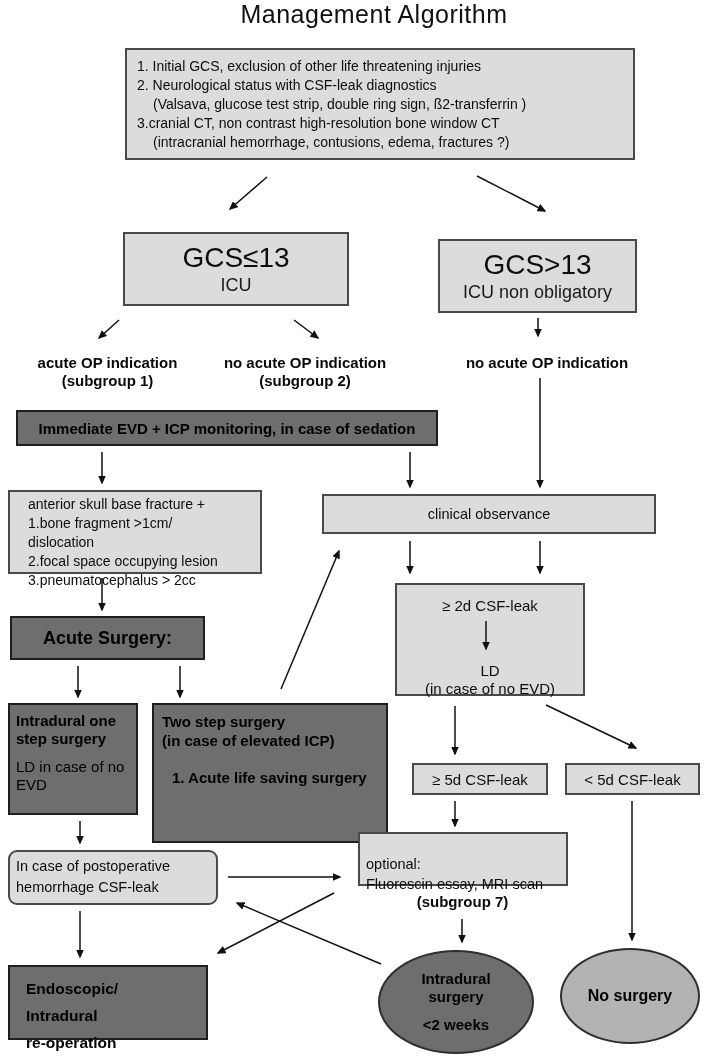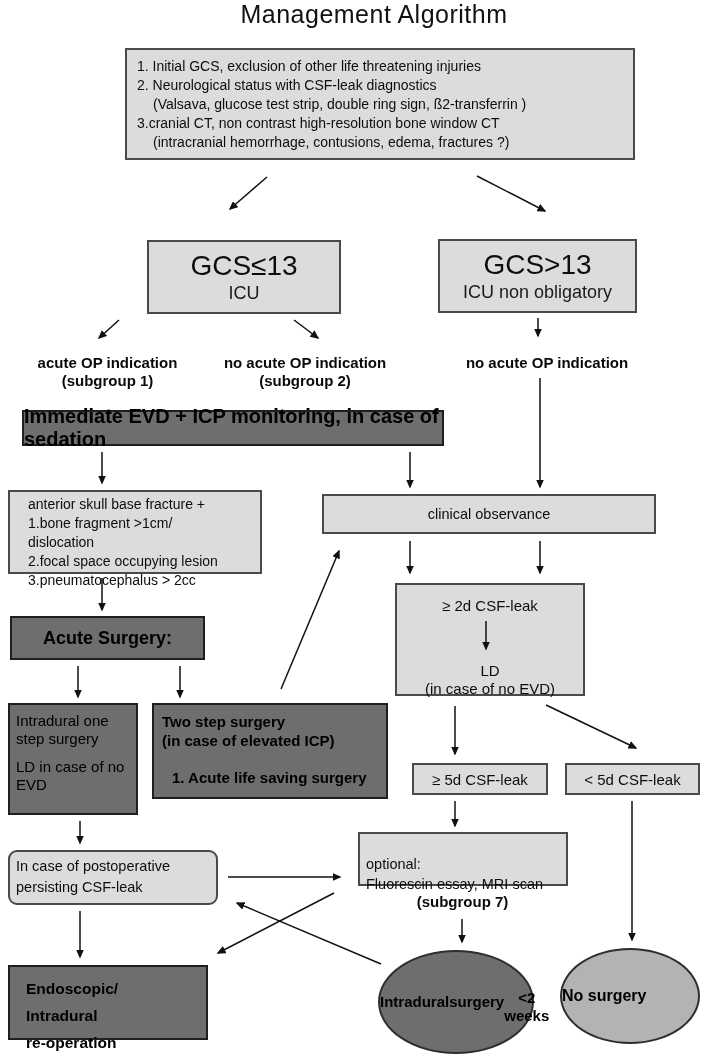--- a/index.html
+++ b/index.html
@@ -14,43 +14,43 @@
     top:0;left:374px;transform:translateX(-50%);
     font-size:25px;letter-spacing:0.5px;white-space:nowrap;color:#111;
   }
   .topbox{left:125px;top:48px;width:510px;height:112px;padding:7px 8px 0 10px;
     font-size:14px;line-height:19px;}
   .topbox .indent{padding-left:16px;}
   .gcs{display:flex;flex-direction:column;align-items:center;justify-content:center;}
   .gcs .big{font-size:28px;line-height:32px;}
   .gcs .sub{font-size:18px;line-height:22px;color:#1a1a1a;}
   .lbl{font-weight:bold;font-size:15px;line-height:18px;text-align:center;color:#0a0a0a;}
-  .evd{left:22px;top:410px;width:422px;height:36px;display:flex;align-items:center;justify-content:center;
-    font-weight:bold;font-size:20px;color:#000;}
+  .evd{left:16px;top:410px;width:422px;height:36px;display:flex;align-items:center;justify-content:center;
+    font-weight:bold;font-size:15px;color:#000;}
   .anterior{left:8px;top:490px;width:254px;height:84px;padding:3px 18px;font-size:14px;line-height:19px;}
   .acute{left:10px;top:616px;width:195px;height:44px;display:flex;align-items:center;justify-content:center;
     font-weight:bold;font-size:18px;color:#000;}
   .oneStep{left:8px;top:703px;width:130px;height:112px;padding:7px 6px;font-size:15px;line-height:18px;color:#000;}
-  .oneStep .t{font-weight:normal;}
+  .oneStep .t{font-weight:bold;}
   .oneStep .n{margin-top:10px;}
-  .twoStep{left:152px;top:703px;width:236px;height:96px;padding:7px 8px;font-size:15px;line-height:19px;
+  .twoStep{left:152px;top:703px;width:236px;height:140px;padding:7px 8px;font-size:15px;line-height:19px;
     font-weight:bold;color:#000;}
   .twoStep .item{margin-top:18px;padding-left:10px;}
   .clinical{left:322px;top:494px;width:334px;height:40px;display:flex;align-items:center;justify-content:center;
     font-size:14.5px;}
   .csf2d{left:395px;top:583px;width:190px;height:113px;text-align:center;font-size:15px;padding-top:12px;}
   .csf2d .ld{margin-top:48px;line-height:18px;}
   .smallbox{display:flex;align-items:center;justify-content:center;font-size:15px;}
   .csf5d{left:412px;top:763px;width:136px;height:32px;}
   .csflt5d{left:565px;top:763px;width:135px;height:32px;}
   .optional{left:358px;top:832px;width:210px;height:54px;padding:20px 6px;font-size:14.5px;line-height:20px;}
   .postop{left:8px;top:850px;width:210px;height:55px;padding:4px 6px;font-size:14.5px;line-height:21px;border-radius:9px;}
   .endo{left:8px;top:965px;width:200px;height:75px;padding:8px 16px;font-weight:bold;font-size:15.5px;
     line-height:27px;color:#000;}
-  .ellipse{border-radius:50%;display:flex;flex-direction:row;align-items:center;
+  .ellipse{border-radius:50%;display:flex;flex-direction:column;align-items:center;justify-content:center;
     font-weight:bold;font-size:15px;line-height:18px;color:#000;text-align:center;}
   .ell-dark{left:378px;top:950px;width:156px;height:104px;background:#6e6e6e;border:2px solid #2e2e2e;}
   .ell-dark .gap{margin-top:10px;}
   .ell-light{left:560px;top:948px;width:140px;height:96px;background:#b3b3b3;border:2px solid #2e2e2e;font-size:16px;}
   svg.arrows{position:absolute;left:0;top:0;pointer-events:none;z-index:5;}
 </style>
 </head>
 <body>
 
 <div class="canvas">
@@ -93,21 +93,21 @@
   <div class="abs title">Management Algorithm</div>
 
   <div class="abs box-light topbox">
     <div>1. Initial GCS, exclusion of other life threatening injuries</div>
     <div>2. Neurological status with CSF-leak diagnostics</div>
     <div class="indent">(Valsava, glucose test strip, double ring sign, ß2-transferrin )</div>
     <div>3.cranial CT, non contrast high-resolution bone window CT</div>
     <div class="indent">(intracranial hemorrhage, contusions, edema, fractures ?)</div>
   </div>
 
-  <div class="abs box-light gcs" style="left:123px;top:240px;width:194px;height:74px;margin-left:24px;">
+  <div class="abs box-light gcs" style="left:123px;top:232px;width:226px;height:74px;">
     <div class="big">GCS≤13</div>
     <div class="sub">ICU</div>
   </div>
   <div class="abs box-light gcs" style="left:438px;top:239px;width:199px;height:74px;">
     <div class="big">GCS&gt;13</div>
     <div class="sub">ICU non obligatory</div>
   </div>
 
   <div class="abs lbl" style="left:20px;top:354px;width:175px;">
     <div>acute OP indication</div>
@@ -168,21 +168,21 @@
   <div class="abs box-light optional">
     <div>optional:</div>
     <div>Fluorescin essay, MRI scan</div>
   </div>
   <div class="abs lbl" style="left:390px;top:893px;width:145px;">
     <span>(subgroup 7)</span>
   </div>
 
   <div class="abs box-light postop">
     <div>In case of postoperative</div>
-    <div>persisting CSF-leak</div>
+    <div>hemorrhage CSF-leak</div>
   </div>
 
   <div class="abs box-dark endo">
     <div>Endoscopic/ Intradural</div>
     <div>re-operation</div>
   </div>
 
   <div class="abs ellipse ell-dark">
     <div>Intradural</div>
     <div>surgery</div>

